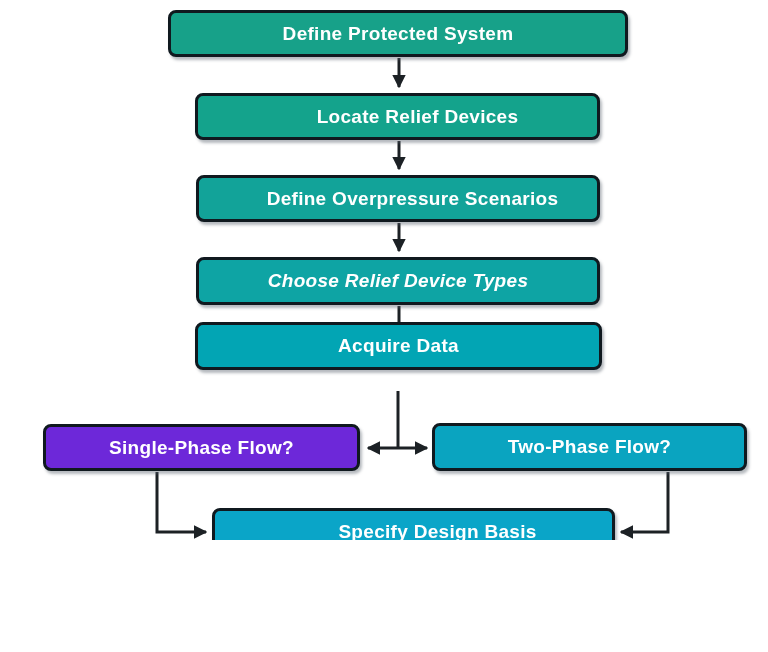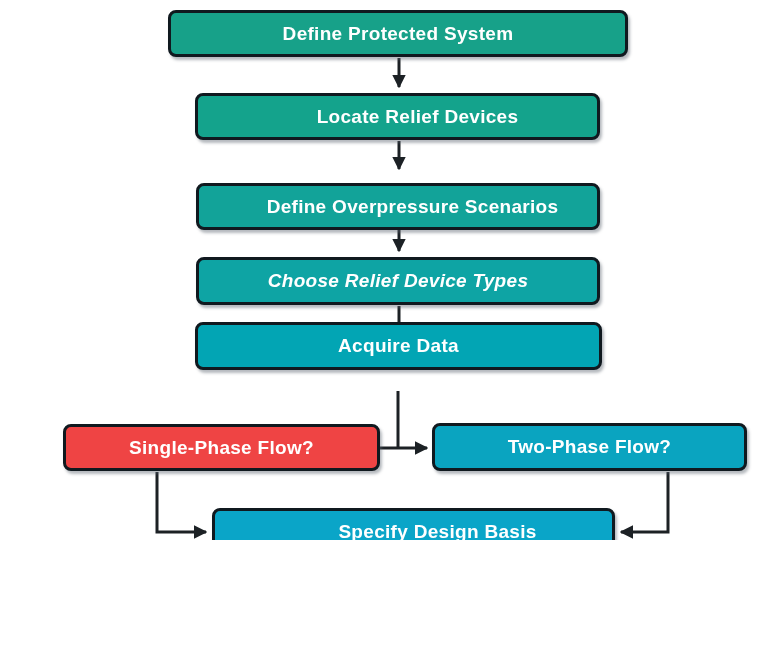--- a/index.html
+++ b/index.html
@@ -21,21 +21,21 @@
     font-weight:700;
     font-size:19px;
     letter-spacing:.3px;
     color:#fff;
     box-shadow:2px 3px 3px rgba(90,100,110,.45);
     text-align:center;
   }
   
   .n0{left:168px;top:10px;width:460px;height:47px;}
   .n1{left:195px;top:93px;width:405px;height:47px;}
-  .n2{left:196px;top:183px;width:404px;height:47px;padding-left:29px;}
+  .n2{left:196px;top:175px;width:404px;height:47px;padding-left:29px;}
   .n3{left:196px;top:257px;width:404px;height:48px;font-style:italic;}
   .n4{left:195px;top:322px;width:407px;height:48px;}
   .n5{left:43px;top:424px;width:317px;height:47px;}
   .n6{left:432px;top:423px;width:315px;height:48px;}
   .n7{left:212px;top:508px;width:403px;height:47px;padding-left:48px;}
   .n8{left:212px;top:590px;width:404px;height:47px;}
   svg.arrows{position:absolute;left:0;top:0;pointer-events:none;}
   svg.arrows path.edge{fill:none;stroke-width:3px;stroke-linejoin:miter;stroke-linecap:butt;}
 </style>
 </head>
@@ -74,21 +74,21 @@
   </div>
 
   <div class="node n3" style="background-color: rgb(14, 164, 164); border-color: rgb(16, 25, 31); color: rgb(255, 255, 255);">
     <span>Choose Relief Device Types</span>
   </div>
 
   <div class="node n4" style="background-color: rgb(2, 165, 180); border-color: rgb(16, 25, 31); color: rgb(255, 255, 255);">
     <span>Acquire Data</span>
   </div>
 
-  <div class="node n5" style="background-color: #ef4444; border-color: rgb(16, 25, 31); color: rgb(255, 255, 255); margin-left: 20px;">
+  <div class="node n5" style="background-color: #6d28d9; border-color: rgb(16, 25, 31); color: rgb(255, 255, 255);">
     <span>Single-Phase Flow?</span>
   </div>
 
   <div class="node n6" style="background-color: rgb(10, 164, 192); border-color: rgb(16, 25, 31); color: rgb(255, 255, 255);">
     <span>Two-Phase Flow?</span>
   </div>
 
   <div class="node n7" style="background-color: rgb(10, 165, 200); border-color: rgb(16, 25, 31); color: rgb(255, 255, 255);">
     <span>Specify Design Basis</span>
   </div>

